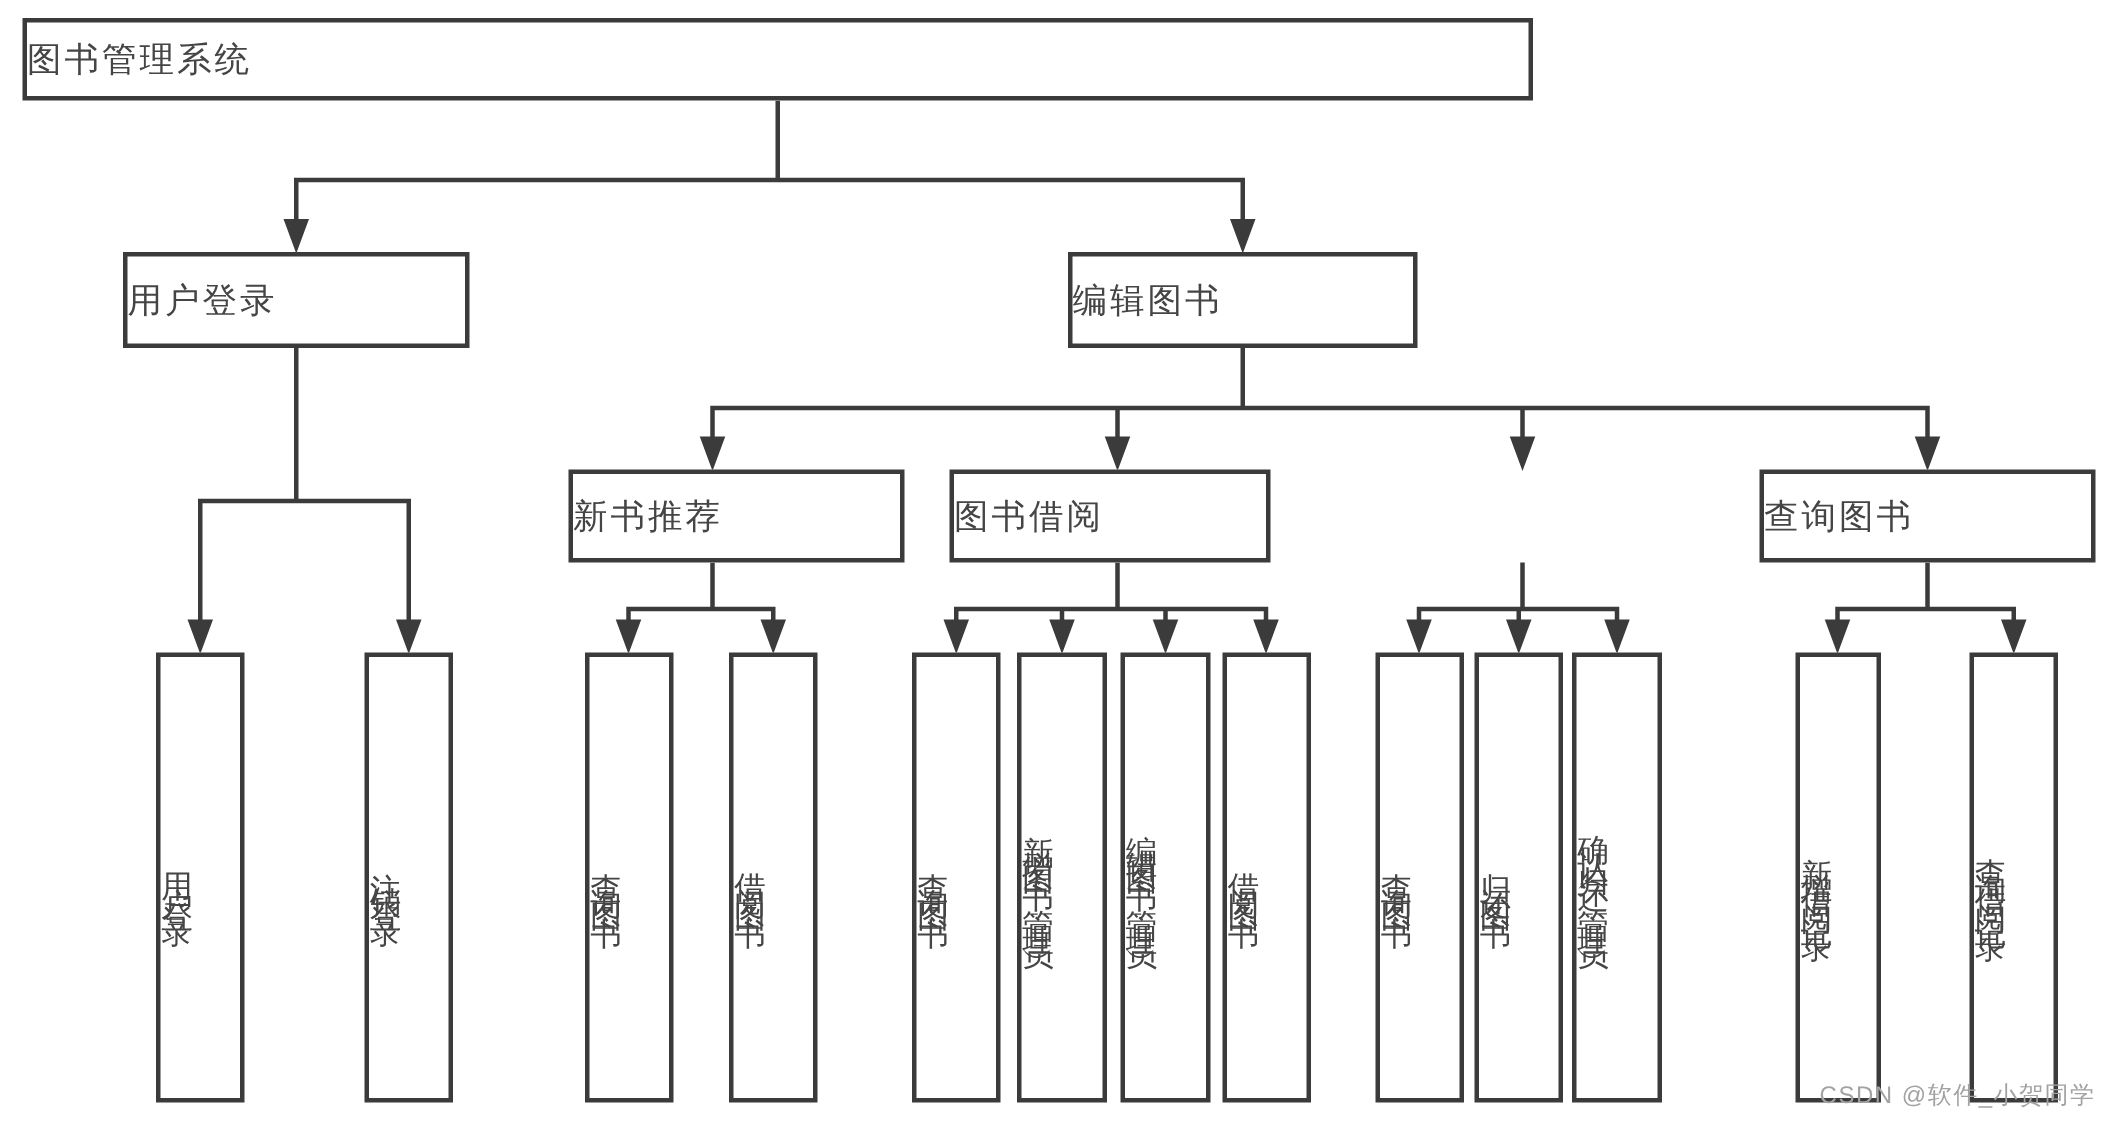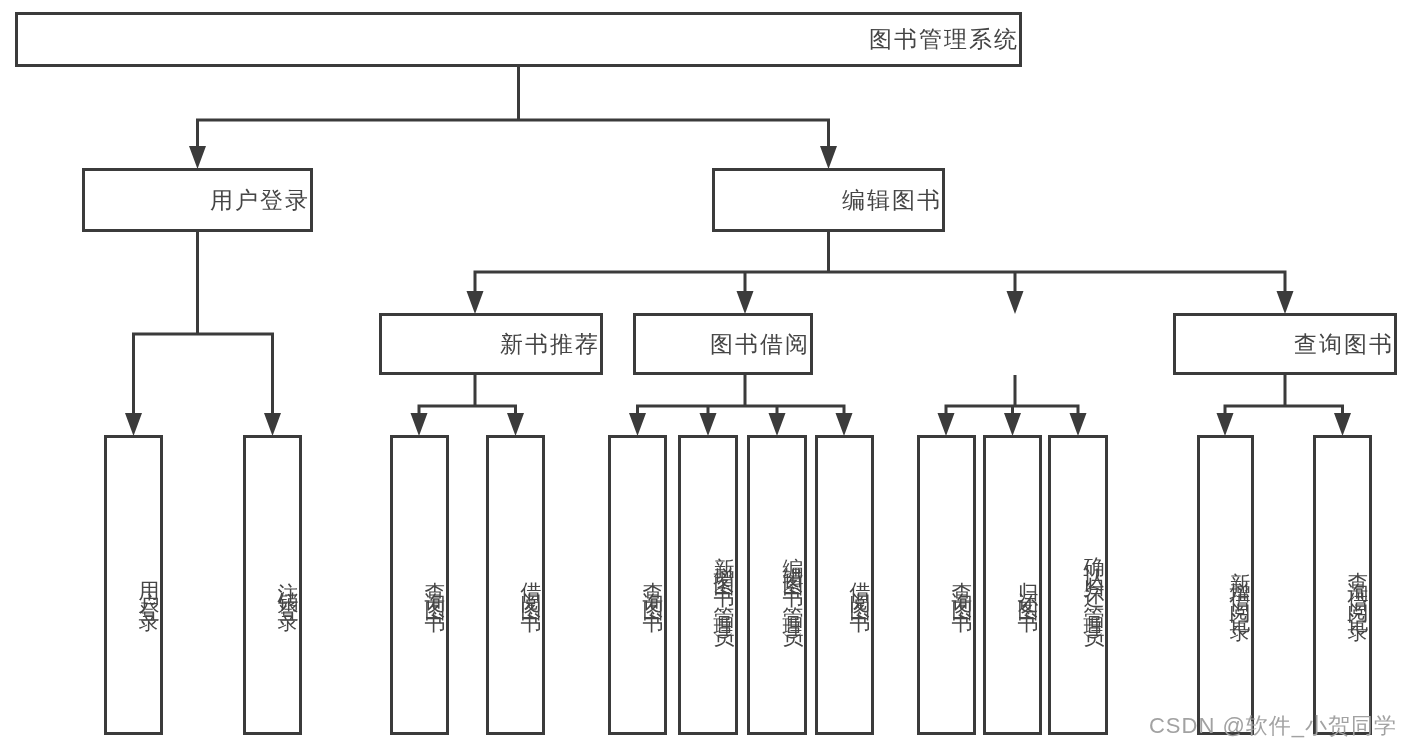--- a/index.html
+++ b/index.html
@@ -3,30 +3,30 @@
 <meta charset="utf-8">
 <style>
   html,body{margin:0;padding:0;background:#fff;}
   .canvas{
     position:relative;width:1405px;height:747px;background:#ffffff;
     font-family:"Liberation Sans","DejaVu Sans",sans-serif;overflow:hidden;
   }
   .connectors{position:absolute;left:0;top:0;width:1405px;height:747px;}
   .node{
     position:absolute;box-sizing:border-box;border:3px solid #3b3b3b;background:#ffffff;
-    display:flex;align-items:center;justify-content:flex-end;color:#454545;
+    display:flex;align-items:center;justify-content:flex-start;color:#454545;
   }
   .hnode{font-size:23px;letter-spacing:2px;}
   .vnode{top:435px;width:59px;height:300px;font-size:21px;}
   .vnode span{
     writing-mode:vertical-rl;text-orientation:mixed;letter-spacing:10px;line-height:1;
     display:block;
   }
   .watermark{
-    position:absolute;right:8px;bottom:6px;font-size:22px;color:#a2a2a2;
+    position:absolute;right:8px;bottom:6px;font-size:16px;color:#a2a2a2;
     letter-spacing:1px;z-index:5;white-space:nowrap;
   }
 </style>
 </head>
 <body>
 
 <div class="canvas">
 
   <svg class="connectors" viewBox="0 0 1405 747">
     <g>
@@ -96,21 +96,21 @@
   <div class="node hnode" style="left:82px;top:168px;width:231px;height:64px">
     <span>用户登录</span>
   </div>
   <div class="node hnode" style="left:712px;top:168px;width:233px;height:64px">
     <span>编辑图书</span>
   </div>
 
   <div class="node hnode" style="left:379px;top:313px;width:224px;height:62px">
     <span>新书推荐</span>
   </div>
-  <div class="node hnode" style="left:633px;top:313px;width:180px;height:62px">
+  <div class="node hnode" style="left:633px;top:313px;width:214px;height:62px">
     <span>图书借阅</span>
   </div>
   <div class="node hnode" style="left:1173px;top:313px;width:224px;height:62px">
     <span>查询图书</span>
   </div>
 
   <div class="node vnode" style="left:104px">
     <span>用户登录</span>
   </div>
   <div class="node vnode" style="left:243px">

